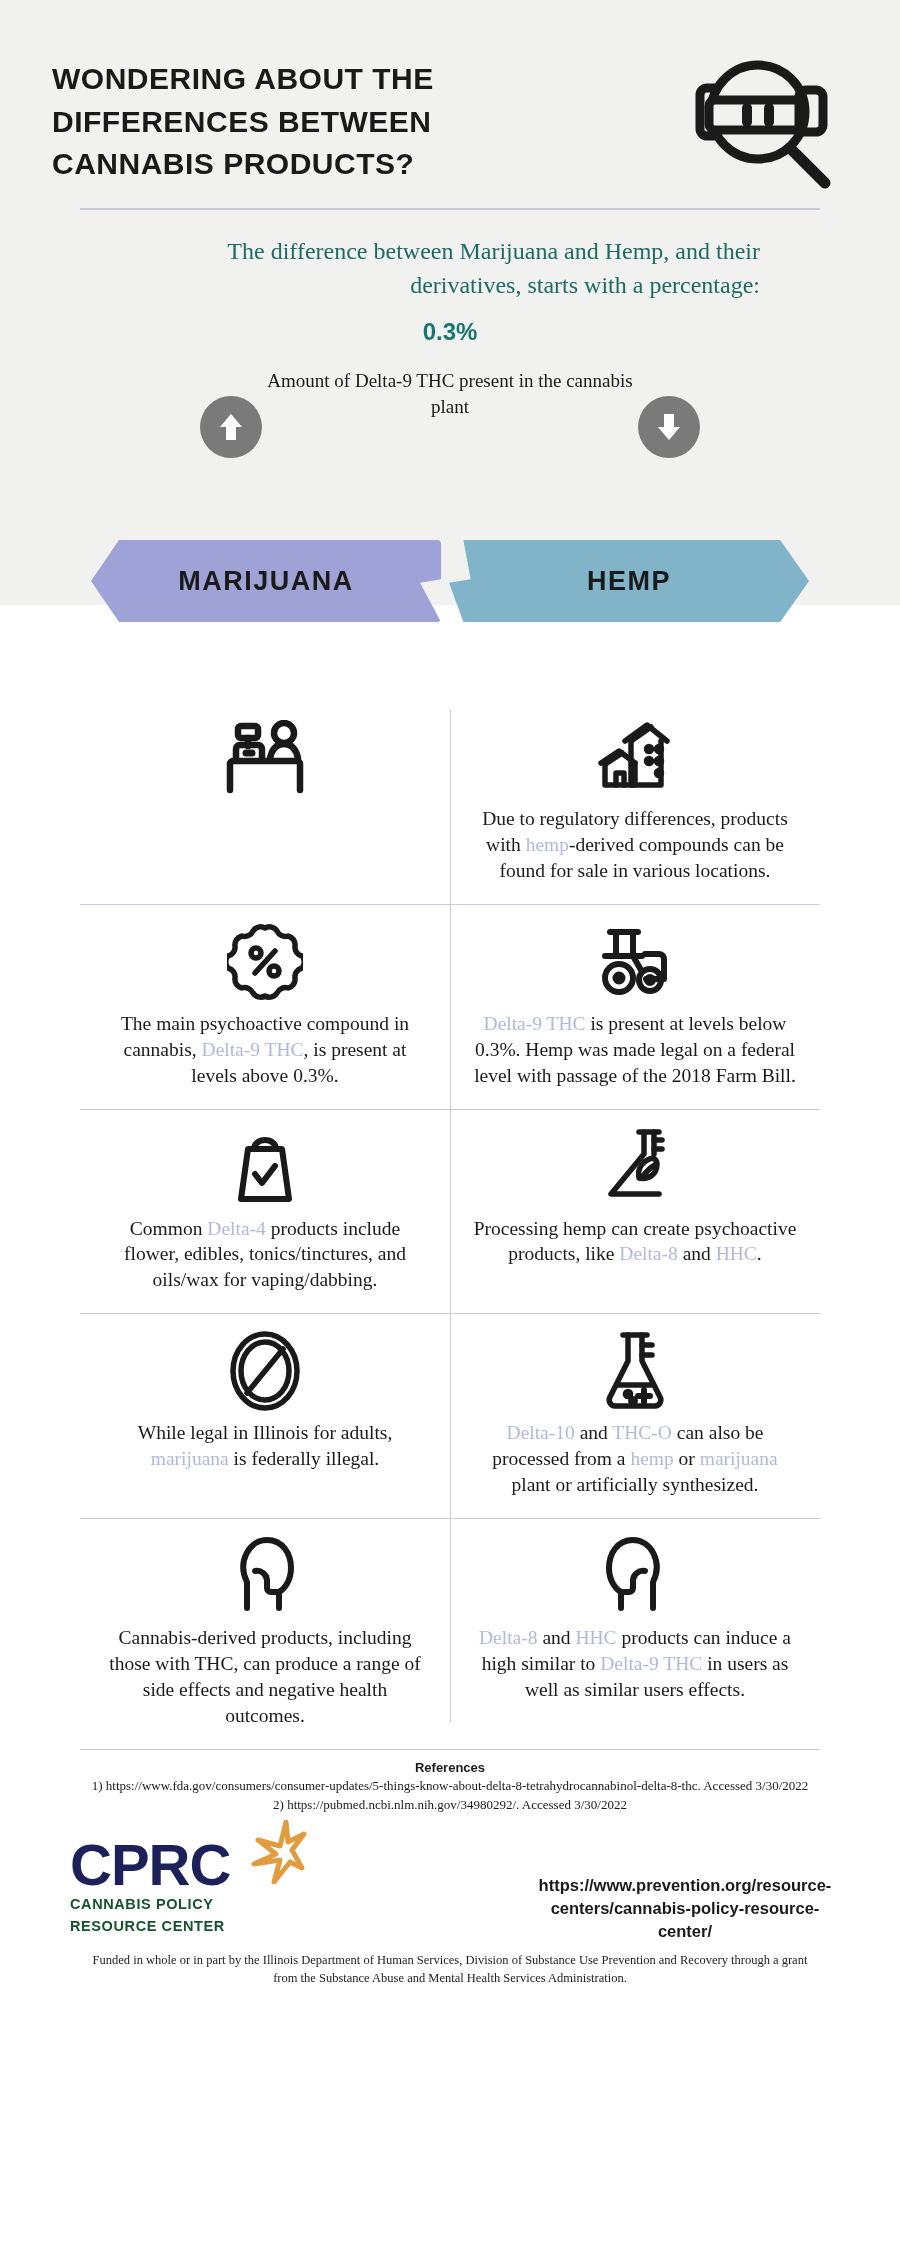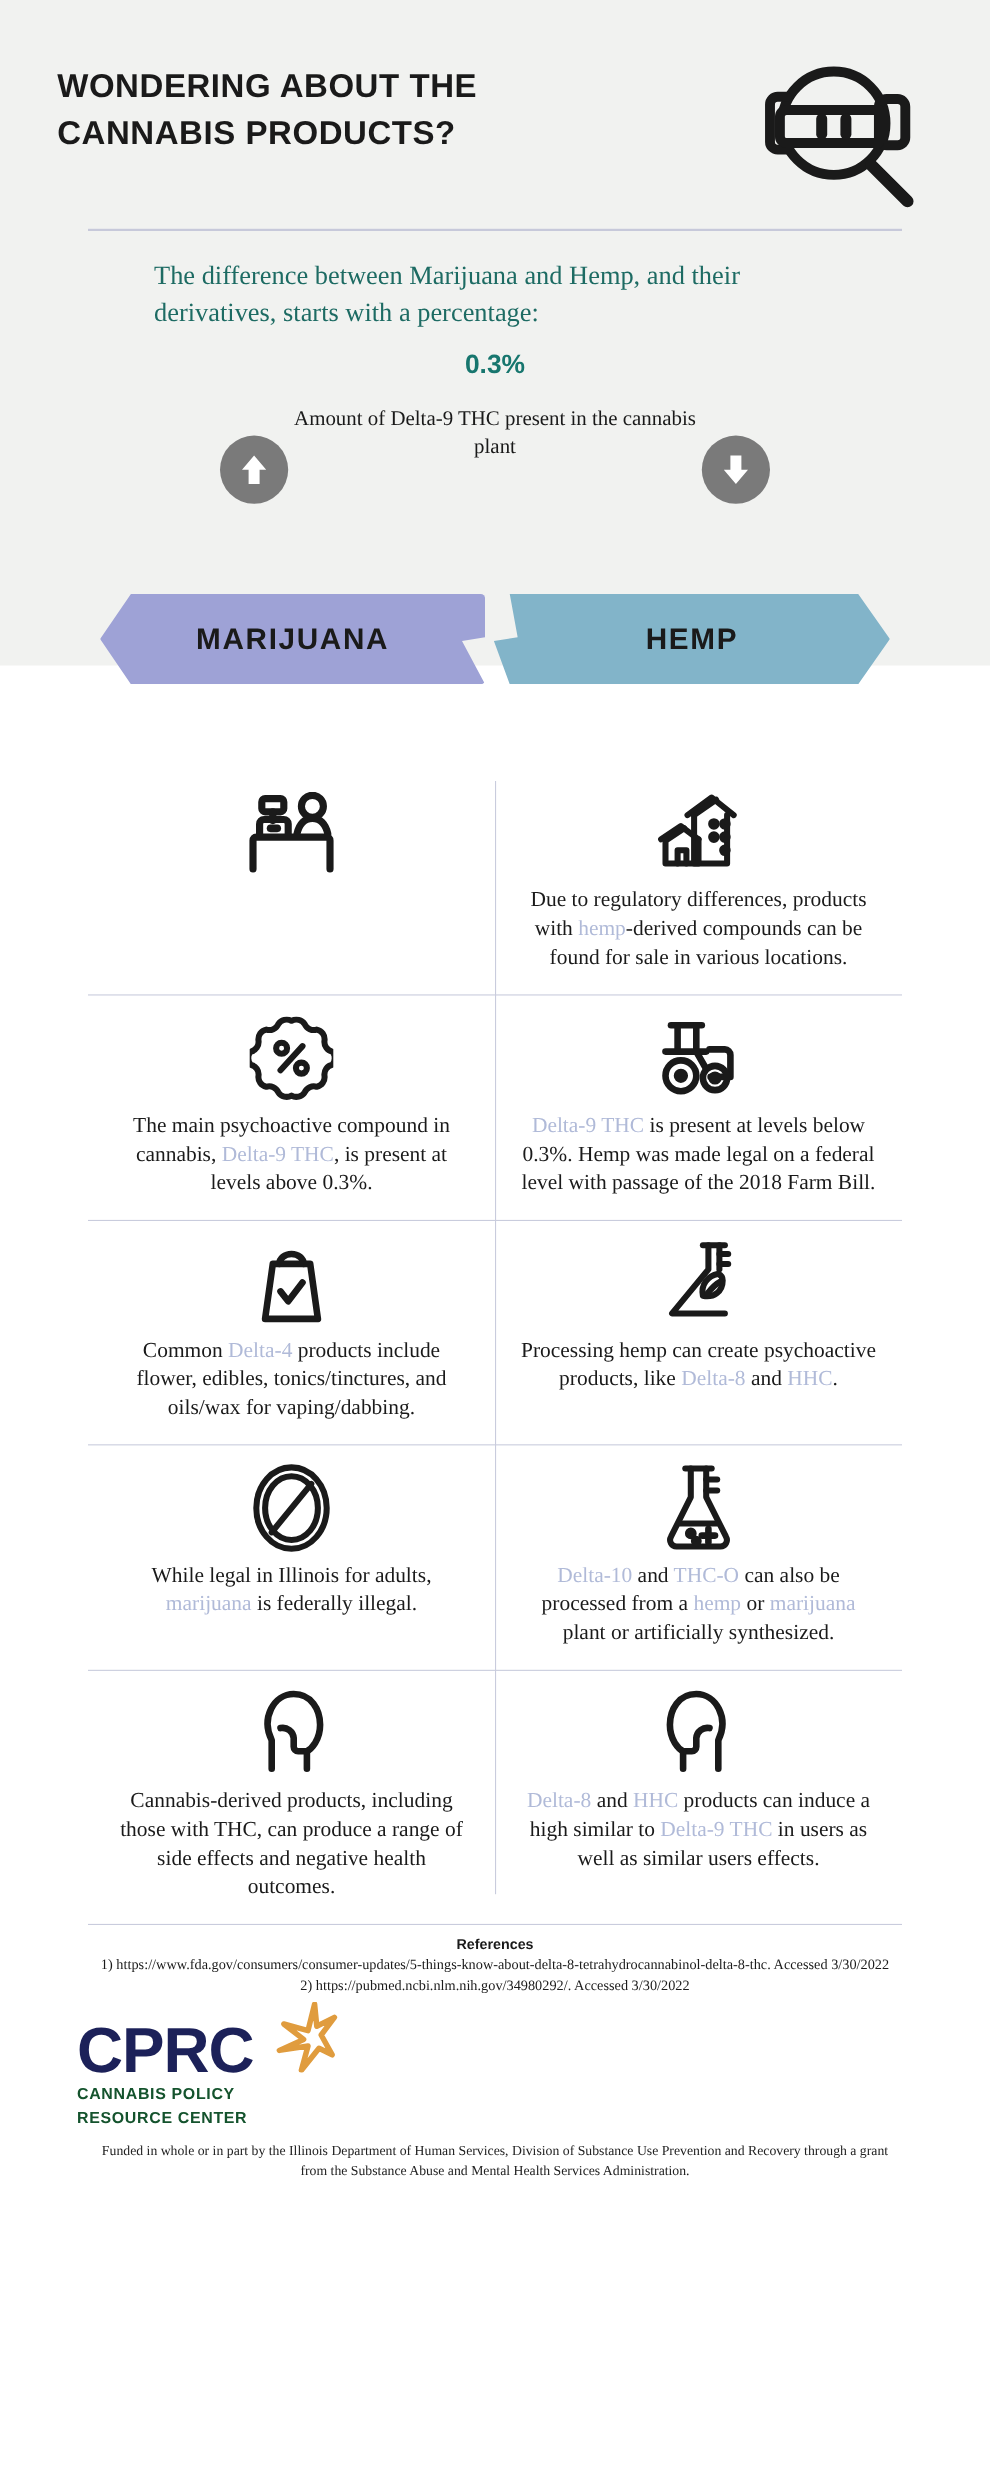--- a/index.html
+++ b/index.html
@@ -53,21 +53,21 @@
   .header-rule {
     height: 2px;
     background: #c7c9da;
     margin: 18px 80px 0 80px;
   }
 
   .subhead {
     color: #1d6b63;
     font-size: 24px;
     line-height: 1.42;
-    text-align: left;
+    text-align: right;
     margin: 24px auto 16px auto;
     max-width: 620px;
   }
 
   .percentage {
     color: #17766e;
     font-family: "Liberation Sans", sans-serif;
     font-weight: bold;
     font-size: 24px;
     text-align: center;
@@ -236,20 +236,21 @@
 </style>
 </head>
 <body>
 
 <div class="page">
 
   <div class="header">
     <div class="header-top">
       <div class="headline">
         <span>WONDERING ABOUT THE</span>
+        <span>DIFFERENCES BETWEEN</span>
         <span>CANNABIS PRODUCTS?</span>
       </div>
 
       <svg class="logo-icon" viewBox="0 0 170 150">
         <g fill="none" stroke="#1a1a1a" stroke-width="9" stroke-linecap="round" stroke-linejoin="round">
           <circle cx="83" cy="72" r="47"></circle>
           <path d="M40 48 h-8 a7 7 0 0 0 -7 7 v34 a7 7 0 0 0 7 7 h8"></path>
           <rect x="124" y="50" width="24" height="42" rx="7"></rect>
           <path d="M40 60 h84 v30 h-84 a6 6 0 0 1 -6 -6 v-18 a6 6 0 0 1 6 -6 z" fill="#f1f2f0"></path>
           <line x1="72" y1="68" x2="72" y2="82" stroke-width="10"></line>
@@ -445,17 +446,18 @@
     <div class="brand">
       <div class="brand-wordmark">CPRC</div>
       <svg class="brand-star" width="64" height="64" viewBox="0 0 64 64">
         <path d="M40 2 L34 26 L12 20 L30 34 L8 44 L34 40 L28 62 L44 42 L56 48 L46 30 L58 14 L42 22 Z" fill="none" stroke="#e09c3e" stroke-width="5" stroke-linejoin="round"></path>
       </svg>
       <div class="brand-sub">
         <div>CANNABIS POLICY</div>
         <div>RESOURCE CENTER</div>
       </div>
     </div>
+    <div class="footer-url">https://www.prevention.org/resource-centers/cannabis-policy-resource-center/</div>
   </div>
 
   <div class="funding">Funded in whole or in part by the Illinois Department of Human Services, Division of Substance Use Prevention and Recovery through a grant from the Substance Abuse and Mental Health Services Administration.</div>
 
 </div>
 
 </body></html>

